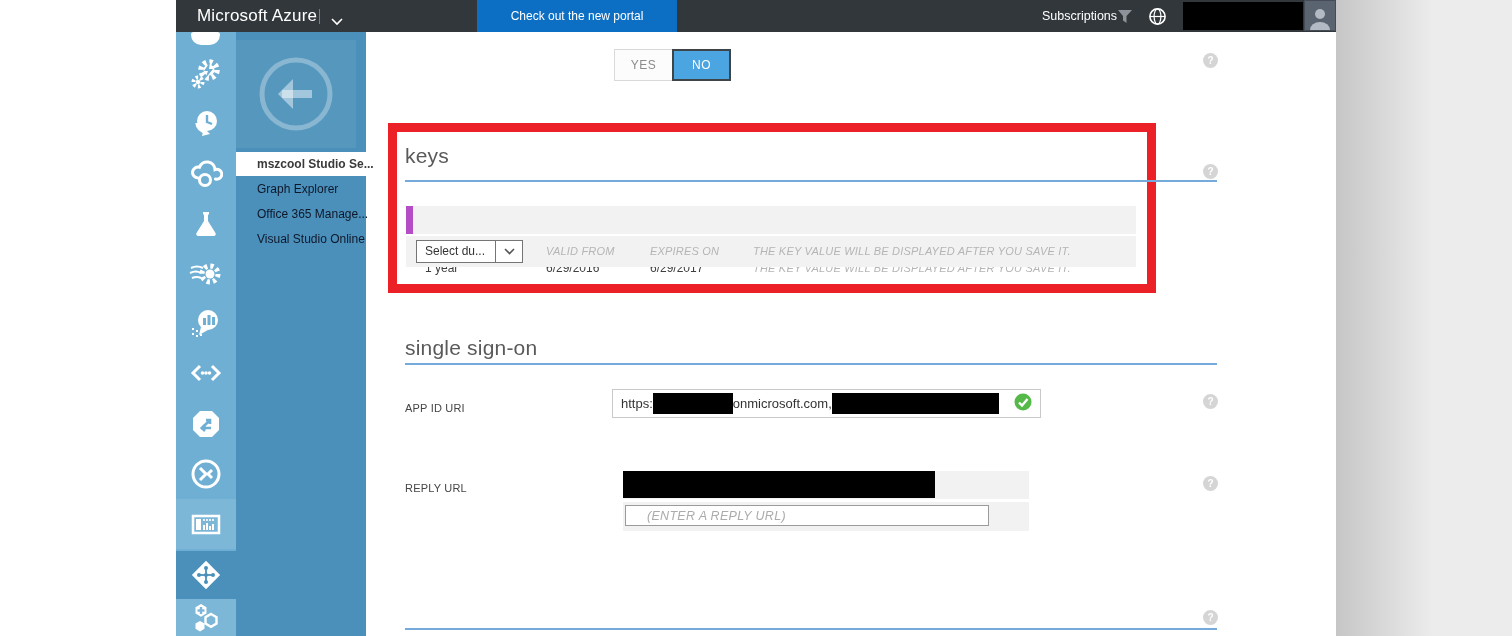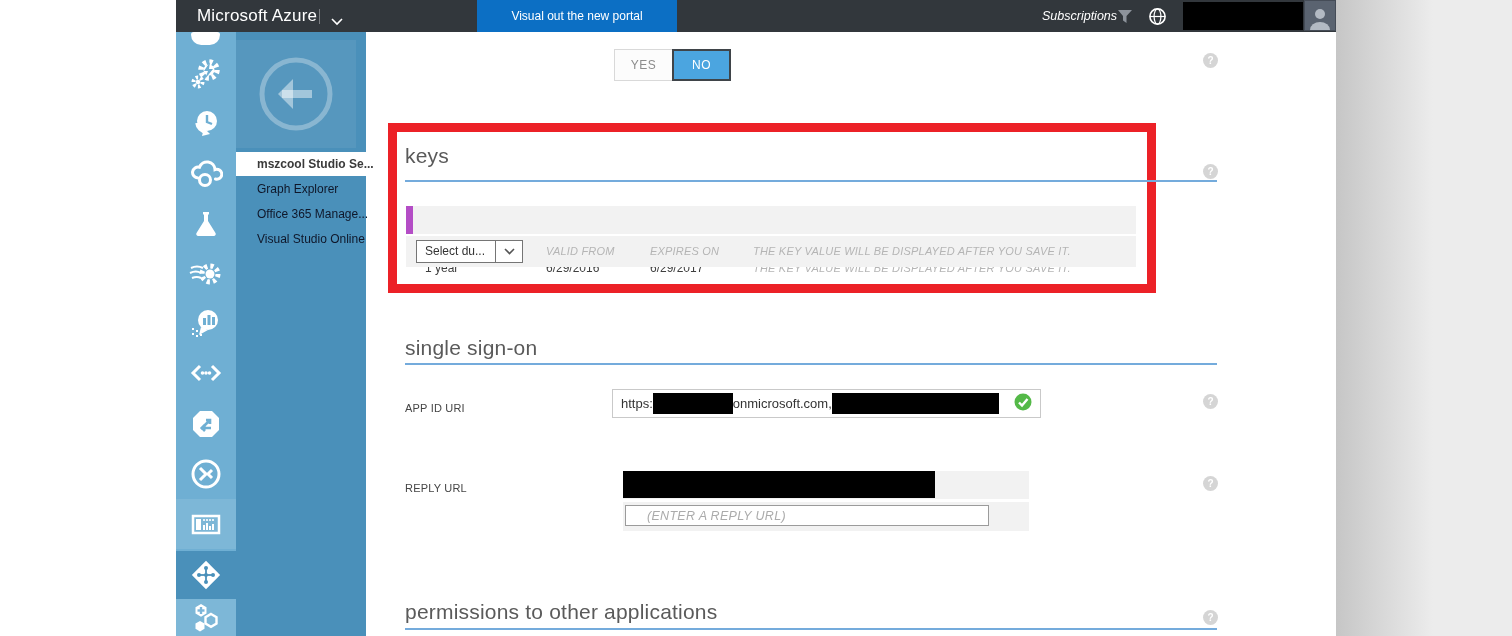--- a/index.html
+++ b/index.html
@@ -12,21 +12,21 @@
     background:linear-gradient(to right,#c6c6c6,#ececec 55%); }
 
   
   .topbar { position:absolute; left:176px; top:0; width:1160px; height:32px; background:#32373C; }
   .brand { position:absolute; left:21px; top:0; height:32px; line-height:32px;
            color:#fff; font-size:17px; font-weight:300; letter-spacing:0.2px; }
   .brand-divider { position:absolute; left:143px; top:9px; width:1px; height:15px; background:rgba(255,255,255,.35); }
   .brand-chevron { position:absolute; left:154px; top:12px; }
   .portal-btn { position:absolute; left:301px; top:0; width:200px; height:32px; border:none;
     background:#0C6FC4; color:#fff; font-size:12px; font-family:inherit; cursor:pointer; }
-  .subs { position:absolute; left:866px; top:0; height:32px; line-height:32px; color:#fff; font-size:12.5px;font-style:italic; }
+  .subs { position:absolute; left:866px; top:0; height:32px; line-height:32px; color:#fff; font-size:12.5px; }
   .funnel { position:absolute; left:941px; top:9px; }
   .globe { position:absolute; left:972px; top:7px; }
   .redacted-account { position:absolute; left:1007px; top:2px; width:120px; height:28px; background:#000; }
   .avatar { position:absolute; left:1128px; top:0; width:32px; height:31px; background:#5A6370;
             border:1px solid #454C57; display:flex; align-items:flex-end; justify-content:center; }
 
   
   .iconstrip { position:absolute; left:176px; top:32px; width:60px; height:604px; background:#6FAFD3; }
   .partial-top { position:absolute; left:15px; top:0; width:29px; height:13px; background:#fff;
                  border-radius:3px 3px 11px 11px; }
@@ -98,21 +98,21 @@
   <div class="right-gutter"></div>
 
   <div class="topbar">
     <div class="brand">Microsoft Azure</div>
     <div class="brand-divider"></div>
     <span class="brand-chevron">
       <svg width="14" height="9">
           <polyline points="2,2 7,7 12,2" fill="none" stroke="#fff" stroke-width="1.6"></polyline>
         </svg>
     </span>
-    <button class="portal-btn">Visual out the new portal</button>
+    <button class="portal-btn">Check out the new portal</button>
     <div class="subs">Subscriptions</div>
     <span class="funnel">
       <svg width="17" height="15">
           <path d="M1 1 h14 l-5.5 6 v7 l-3.5 -2.6 v-4.4 z" fill="#8D939B"></path>
         </svg>
     </span>
     <span class="globe">
       <svg width="19" height="19">
         <circle cx="9.5" cy="9.5" r="7.6" fill="none" stroke="#fff" stroke-width="1.6"></circle>
         <ellipse cx="9.5" cy="9.5" rx="3.4" ry="7.6" fill="none" stroke="#fff" stroke-width="1.2"></ellipse>
@@ -331,17 +331,16 @@
 
   <div class="label" style="left:405px;top:481px">REPLY URL</div>
   <div class="rrow rrow1">
     <div class="reply-redacted"></div>
   </div>
   <div class="rrow rrow2">
     <input class="reply-input" type="text" placeholder="(ENTER A REPLY URL)" style="">
   </div>
   <div class="help" style="left:1203px;top:476px">?</div>
 
-  <div class="sec-h" style="top:600px">permissions to other applications</div>
   <div class="sec-u" style="top:628px"></div>
   <div class="help" style="left:1203px;top:610px">?</div>
 
 </div>
 
 </body></html>

